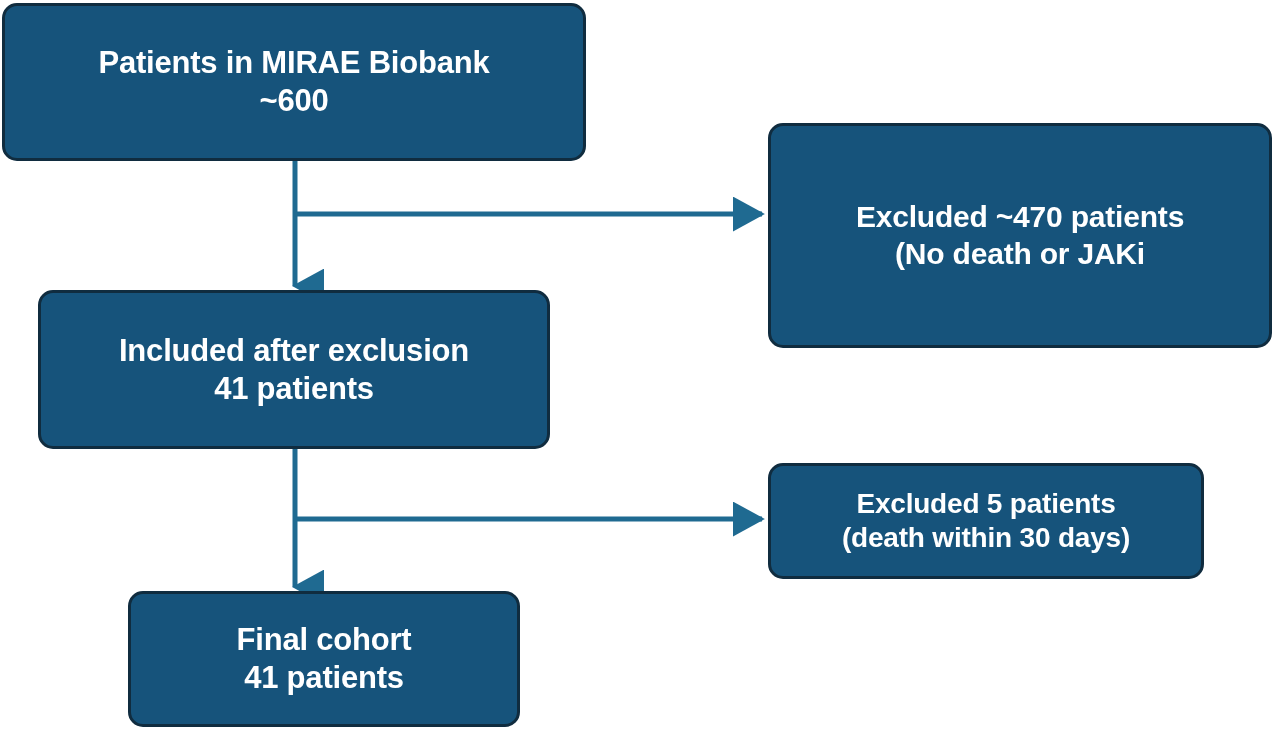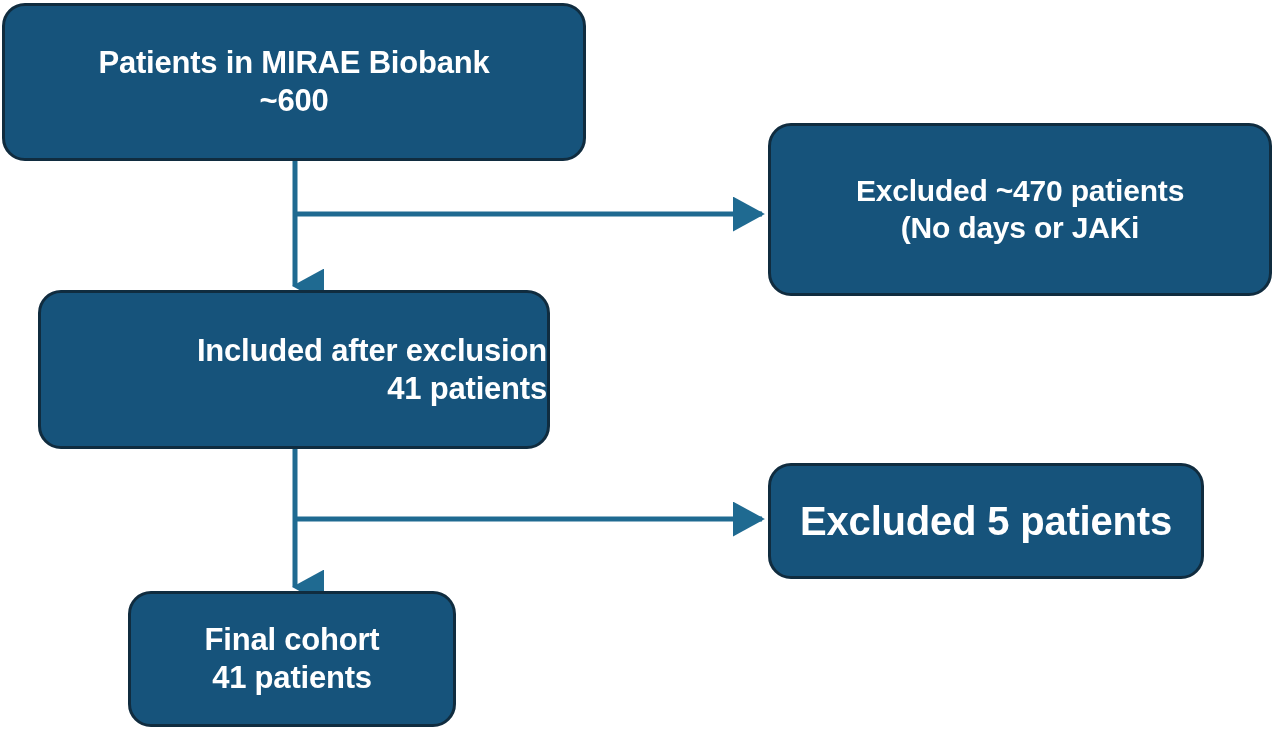--- a/index.html
+++ b/index.html
@@ -16,43 +16,43 @@
     width: 1280px;
     height: 732px;
     background: #ffffff;
     overflow: hidden;
   }
   .flow-box {
     position: absolute;
     box-sizing: border-box;
     background: #16537b;
     border: 3px solid #102c3f;
-    border-radius: 23px;
+    border-radius: 15px;
     display: flex;
     flex-direction: column;
     align-items: center;
     justify-content: center;
     color: #ffffff;
     font-weight: bold;
     font-family: "Liberation Sans", sans-serif;
     line-height: 1.22;
     text-align: center;
     letter-spacing: -0.2px;
     z-index: 3;
   }
   .flow-box .line {
     display: block;
     white-space: nowrap;
   }
   
   #box-source   { left: 2px;   top: 3px;   width: 584px; height: 158px; font-size: 31px; }
-  #box-excluded-1 { left: 768px; top: 123px; width: 504px; height: 173px; font-size: 30px; }
-  #box-included { left: 38px;  top: 290px; width: 512px; height: 159px; font-size: 31px; align-items: flex-end; }
-  #box-excluded-2 { left: 768px; top: 463px; width: 436px; height: 116px; font-size: 40px; }
-  #box-final    { left: 128px; top: 591px; width: 328px; height: 136px; font-size: 31px; }
+  #box-excluded-1 { left: 768px; top: 123px; width: 504px; height: 225px; font-size: 30px; }
+  #box-included { left: 38px;  top: 290px; width: 512px; height: 159px; font-size: 31px; }
+  #box-excluded-2 { left: 768px; top: 463px; width: 436px; height: 116px; font-size: 28px; }
+  #box-final    { left: 128px; top: 591px; width: 392px; height: 136px; font-size: 31px; }
 
   #connector-layer {
     position: absolute;
     left: 0;
     top: 0;
     width: 1280px;
     height: 732px;
     z-index: 1;
     pointer-events: none;
   }
@@ -89,30 +89,31 @@
     </g>
   </svg>
 
   <div class="flow-box" id="box-source">
     <span class="line">Patients in MIRAE Biobank</span>
     <span class="line">~600</span>
   </div>
 
   <div class="flow-box" id="box-excluded-1">
     <span class="line">Excluded ~470 patients</span>
-    <span class="line">(No days or JAKi</span>
+    <span class="line">(No death or JAKi</span>
   </div>
 
   <div class="flow-box" id="box-included">
     <span class="line">Included after exclusion</span>
     <span class="line">41 patients</span>
   </div>
 
   <div class="flow-box" id="box-excluded-2">
     <span class="line">Excluded 5 patients</span>
+    <span class="line">(death within 30 days)</span>
   </div>
 
   <div class="flow-box" id="box-final">
     <span class="line">Final cohort</span>
     <span class="line">41 patients</span>
   </div>
 
 </div>
 
 </body></html>

